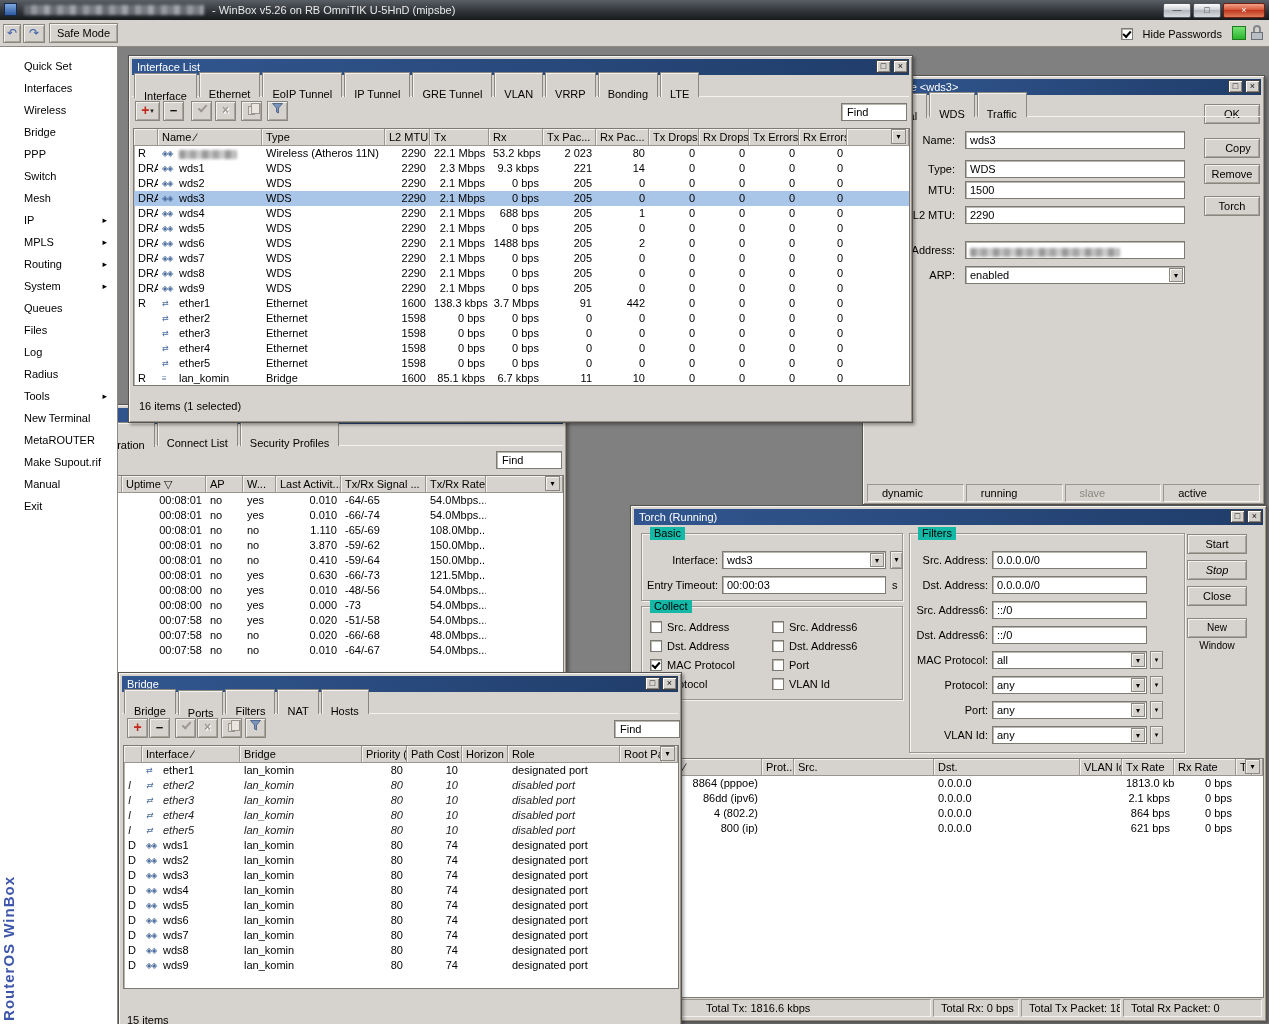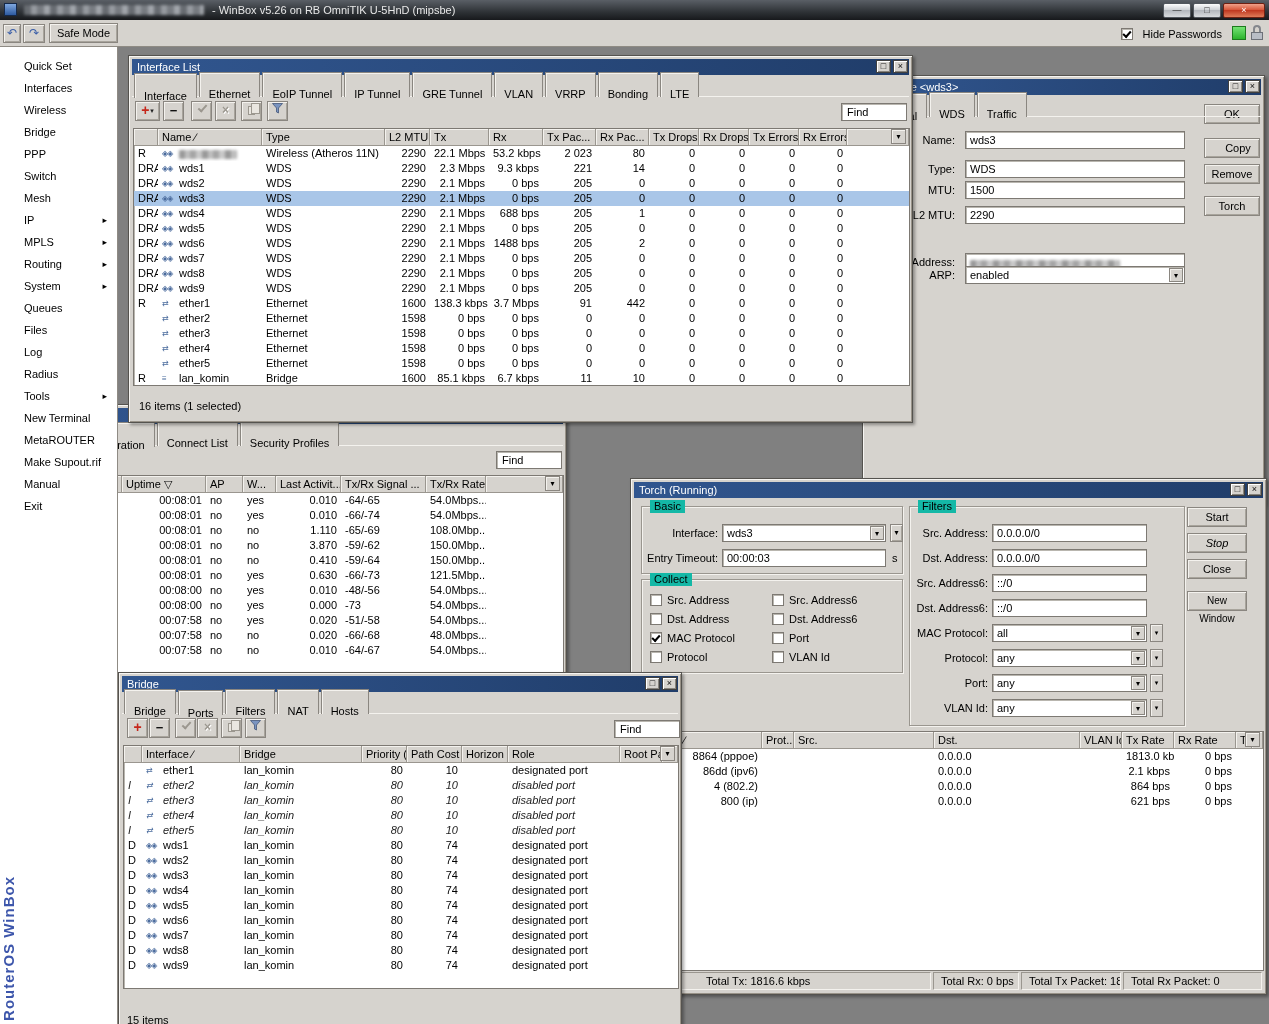--- a/index.html
+++ b/index.html
@@ -92,21 +92,21 @@
 #wds3-fields .tinput{left:102px;width:220px;}
 #wds3-status{left:4px;right:4px;top:408px;}
 #wds3-status .scell{flex:1;}
 
 #win-iflist{left:10px;top:8px;width:785px;height:368px;z-index:3;}
 #win-iflist .tblwrap{left:4px;top:72px;width:777px;height:258px;}
 #win-iflist .find{left:712px;top:47px;width:66px;}
 #win-iflist .hdr-drop{top:73px;}
 #win-iflist .statusline{left:10px;top:344px;}
 
-#win-torch{left:512px;top:431px;width:637px;height:517px;z-index:4;}
+#win-torch{left:512px;top:458px;width:637px;height:517px;z-index:4;}
 #grp-basic{left:10px;top:27px;width:262px;height:68px;}
 #grp-collect{left:10px;top:100px;width:262px;height:94px;}
 #grp-filters{left:278px;top:27px;width:276px;height:220px;}
 .b-row{position:absolute;left:0;right:0;height:18px;}
 #b-row1{top:17px;}#b-row2{top:42px;}
 .b-row .flabel{left:0;width:76px;}
 .b-row .tinput{left:80px;width:164px;}
 .b-extra{position:absolute;left:248px;top:0;width:13px;height:18px;font-size:8px;line-height:16px;}
 .b-suffix{position:absolute;left:250px;line-height:18px;}
 #collect-checks{position:absolute;inset:0;}
@@ -398,21 +398,21 @@
           <div class="tinput"><span>WDS</span></div>
         </div>
         <div class="frow" style="top:105px;">
           <span class="flabel">MTU:</span>
           <div class="tinput"><span>1500</span></div>
         </div>
         <div class="frow" style="top:130px;">
           <span class="flabel">L2 MTU:</span>
           <div class="tinput"><span>2290</span></div>
         </div>
-        <div class="frow" style="top:165px;margin-top:12px;">
+        <div class="frow" style="top:165px;">
           <span class="flabel">Address:</span>
           <div class="tinput"><span class="redact" style="width:150px;margin-top:3px;"></span></div>
         </div>
         <div class="frow" style="top:190px;">
           <span class="flabel">ARP:</span>
           <div class="tinput"><span>enabled</span><span class="arrow">▾</span></div>
         </div>
       </div>
       <div id="wds3-status" class="statcells">
         <div class="scell">dynamic</div>

